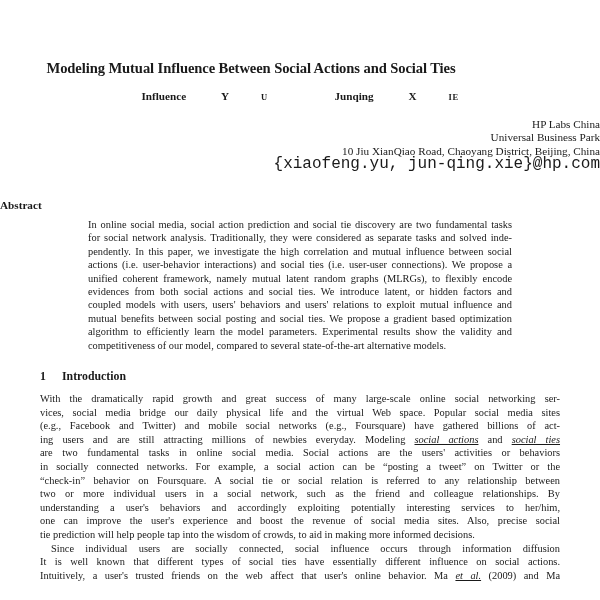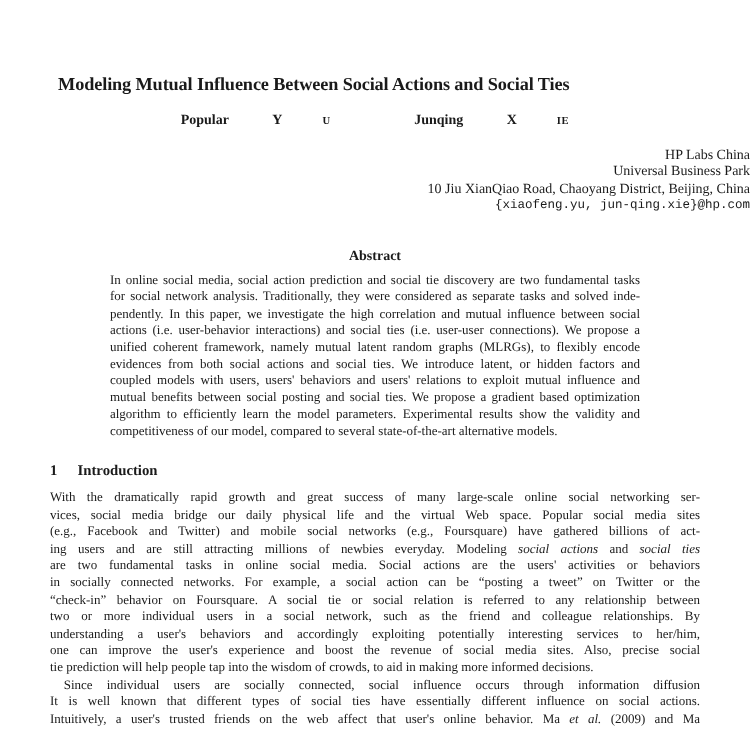--- a/index.html
+++ b/index.html
@@ -14,50 +14,50 @@
   .authors {
     position: absolute; top: 90px; left: 0; width: 600px; text-align: center;
     font-weight: bold; font-size: 11.2px;
   }
   .authors span { display: inline-block; margin: 0 16px; }
   .sc { font-size: 8.5px; letter-spacing: 0.5px; }
   .affil {
     position: absolute; top: 118px; left: 0; width: 600px; text-align: right;
     font-size: 11.2px; line-height: 13.4px;
   }
-  .mono { font-family: "Liberation Mono", "DejaVu Sans Mono", monospace; font-size: 10px; }
+  .mono { font-family: "Liberation Mono", "DejaVu Sans Mono", monospace; font-size: 16px; }
   .abs-head {
-    position: absolute; top: 199px; left: 0; width: 600px; text-align: center;
+    position: absolute; top: 199px; left: 0; width: 600px; text-align: left;
     font-weight: bold; font-size: 11.2px;
   }
   .abstract {
     position: absolute; top: 218px; left: 88px; width: 424px;
     font-size: 10.4px; line-height: 13.4px; text-align: justify;
   }
   .sec-head {
     position: absolute; top: 369px; left: 40px;
     font-weight: bold; font-size: 11.8px;
   }
   .sec-head .num { display: inline-block; width: 22px; }
   .body {
     position: absolute; top: 392px; left: 40px; width: 520px;
     font-size: 10.4px; line-height: 13.6px; text-align: justify;
   }
   .body p { margin: 0; }
   .line { display: block; text-align: justify; text-align-last: justify; white-space: nowrap; }
   .line.last { text-align-last: left; }
-  em { font-style: italic; }
+  em { font-style: italic; text-decoration: underline; }
 </style>
 </head>
 <body>
 
 <div class="title">Modeling Mutual Influence Between Social Actions and Social Ties</div>
 
 <div class="authors">
-  <span><span>Popular</span> <span>Y</span><span class="sc">U</span></span>
+  <span><span>Influence</span> <span>Y</span><span class="sc">U</span></span>
   <span><span>Junqing</span> <span>X</span><span class="sc">IE</span></span>
 </div>
 
 <div class="affil">
   <div>HP Labs China</div>
   <div>Universal Business Park</div>
   <div>10 Jiu XianQiao Road, Chaoyang District, Beijing, China</div>
   <div class="mono">{xiaofeng.yu, jun-qing.xie}@hp.com</div>
 </div>
 

